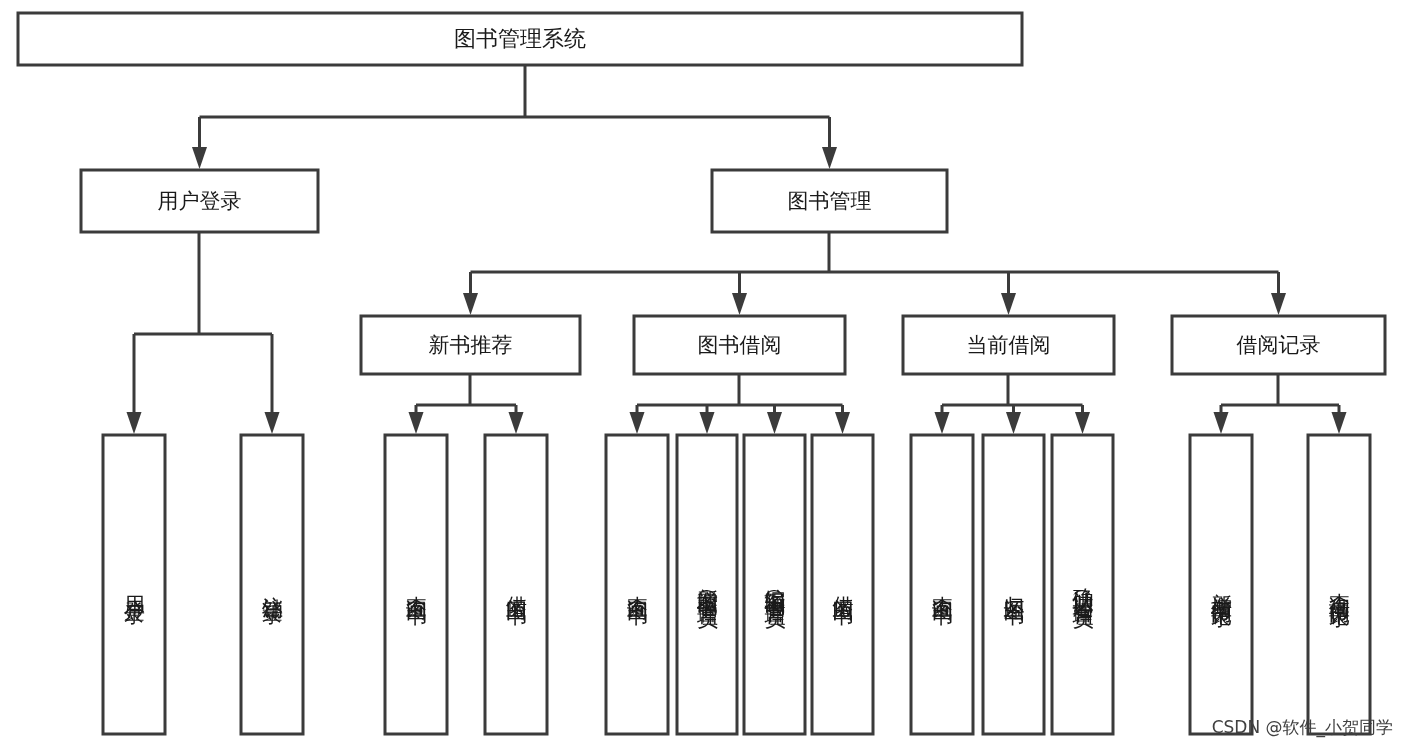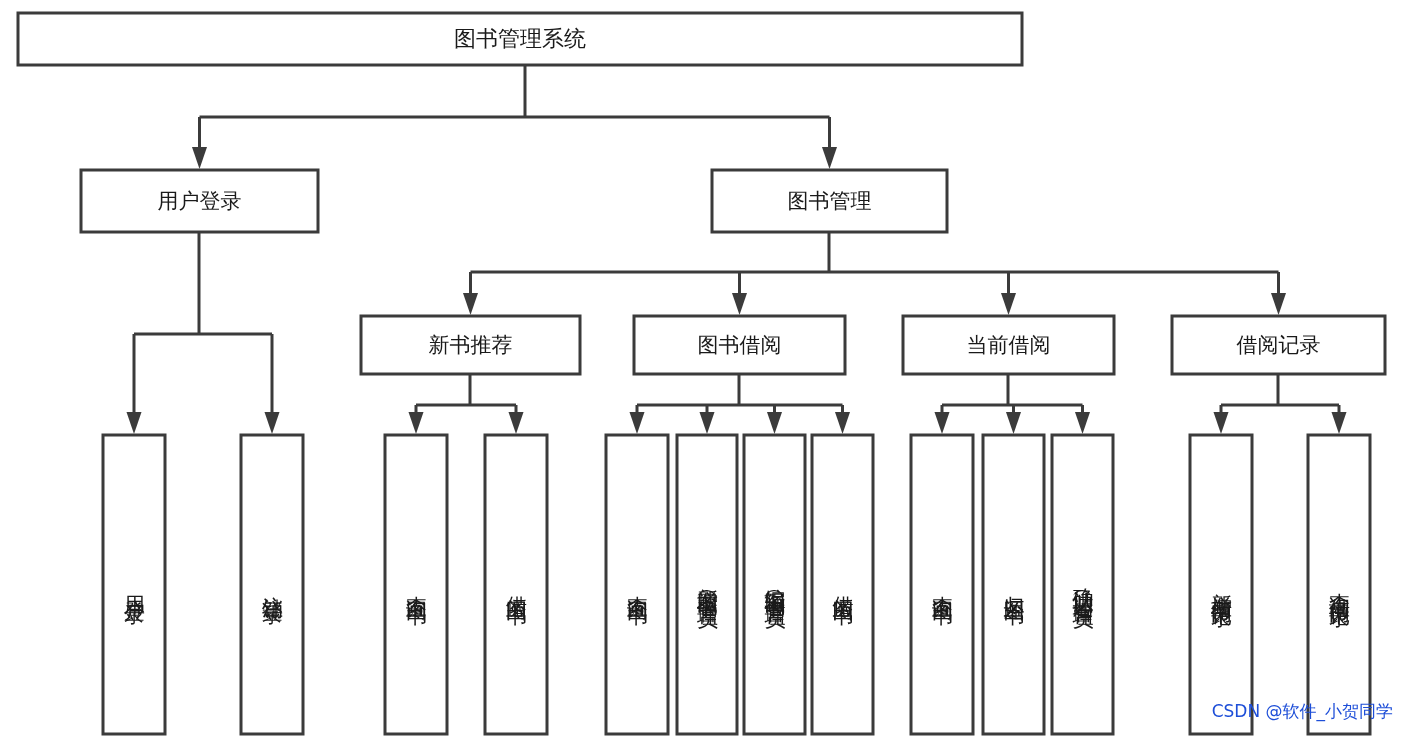--- a/index.html
+++ b/index.html
@@ -69,24 +69,24 @@
     font-size: 21px;
     line-height: 1.18;
     letter-spacing: 3px;
     color: #1a1a1a;
     white-space: nowrap;
     text-align: center;
   }
   .watermark {
     position: absolute;
     right: 12px;
-    bottom: 24px;
+    bottom: 8px;
     font-family: "DejaVu Sans", "Liberation Sans", sans-serif;
     font-size: 17px;
-    color: #1d4ed8;
+    color: #404040;
     white-space: nowrap;
     user-select: none;
     text-align: center;
   }
 </style>
 </head>
 <body>
 
 <div id="diagram-root">
   <svg class="diagram-canvas" viewBox="0 0 1405 747" xmlns="http://www.w3.org/2000/svg">

